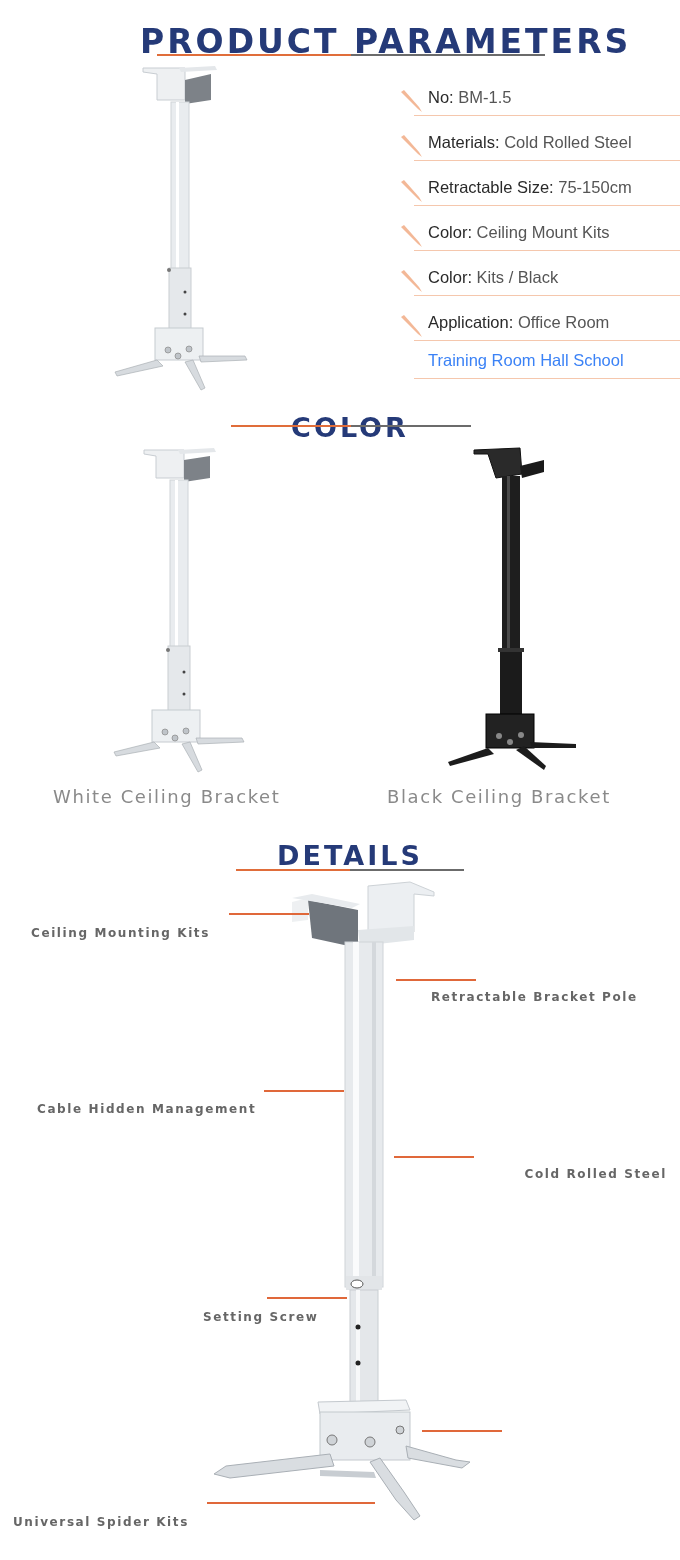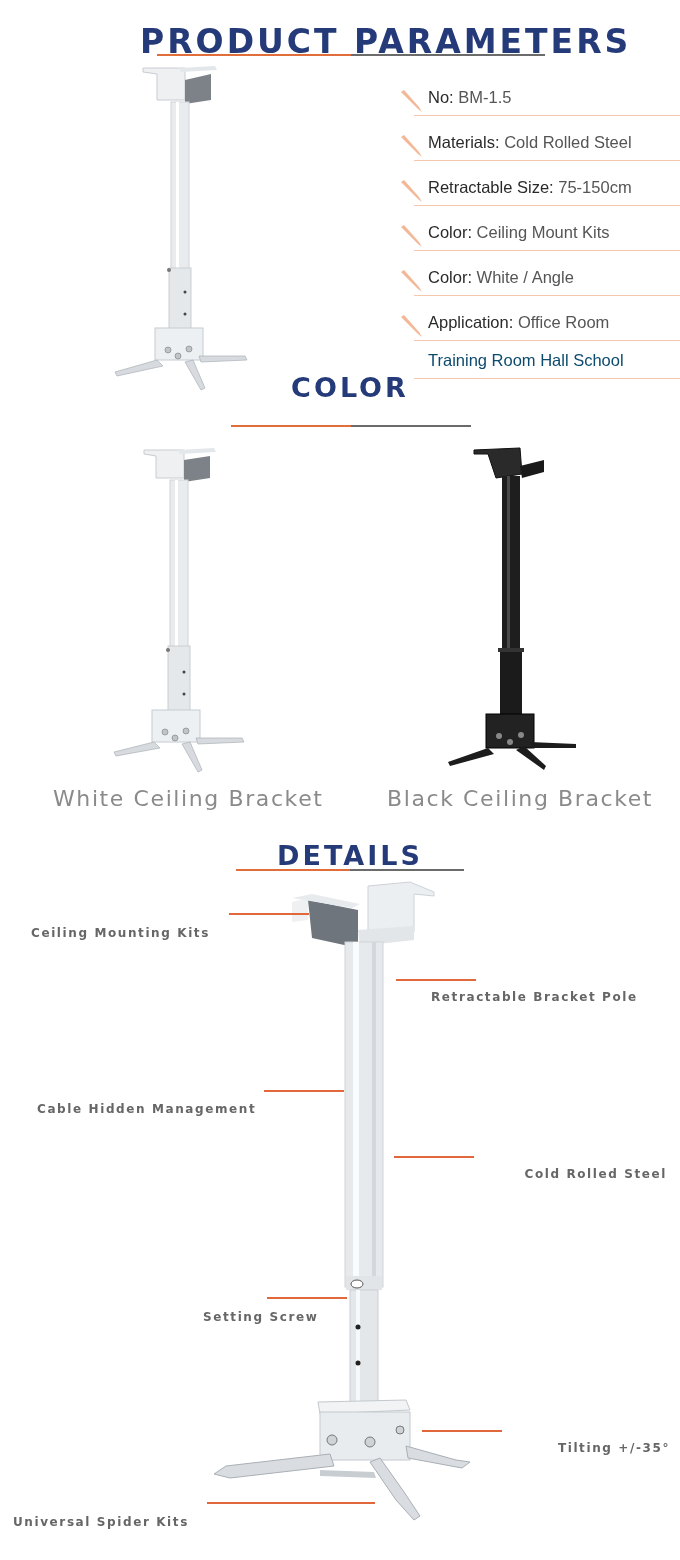--- a/index.html
+++ b/index.html
@@ -10,21 +10,21 @@
     .sec-line .l { position: absolute; left: 0; top: 0; height: 2px; background: #e06d3a; }
     .sec-line .r { position: absolute; top: 0; right: 0; height: 2px; background: #6b6b6b; }
 
     .param { position: absolute; left: 398px; width: 282px; height: 32px; margin-top: 10px; }
     .param .pencil { position: absolute; left: 0; top: 6px; width: 26px; height: 26px; }
     .param .txt { position: absolute; left: 30px; top: 6px; font-size: 16.5px; color: #333; white-space: nowrap; }
     .param .txt .k { color: #2a2a2a; }
     .param .txt .v { color: #555; }
     .param .uline { position: absolute; left: 16px; right: 0; top: 33px; height: 1px; background: #f5c7ad; }
 
-    .caption { position: absolute; font-family: "DejaVu Sans", sans-serif; font-size: 22px; color: #8a8a8a; letter-spacing: 1.6px; white-space: nowrap; }
+    .caption { position: absolute; font-family: "DejaVu Sans", sans-serif; font-size: 18px; color: #8a8a8a; letter-spacing: 1.6px; white-space: nowrap; }
 
     .callout { position: absolute; font-family: "DejaVu Sans", sans-serif; font-weight: bold; font-size: 12px; color: #666; letter-spacing: 1.6px; white-space: nowrap; line-height: 25px; }
     .callout.right { text-align: right; }
     .leader { position: absolute; height: 2px; background: #e0683a; }
   </style>
 </head>
 <body>
 
 <div class="sec-title" style="left:140px; top:22px; width:420px; font-size:33px;">PRODUCT PARAMETERS</div>
 <div class="sec-line" style="left:157px; top:54px; width:388px;">
@@ -81,36 +81,36 @@
   <svg class="pencil" viewBox="0 0 26 26">
       <path d="M3 4 L20 21 L24 24 L21 19 L6 2 Z" fill="#f3b897"></path>
     </svg>
   <div class="txt"><span class="k">Color:</span> <span class="v">Ceiling Mount Kits</span></div>
   <div class="uline"></div>
 </div>
 <div class="param" style="top:252px;">
   <svg class="pencil" viewBox="0 0 26 26">
       <path d="M3 4 L20 21 L24 24 L21 19 L6 2 Z" fill="#f3b897"></path>
     </svg>
-  <div class="txt"><span class="k">Color:</span> <span class="v">White / Angle</span></div>
+  <div class="txt"><span class="k">Color:</span> <span class="v">Kits / Black</span></div>
   <div class="uline"></div>
 </div>
 <div class="param" style="top:297px;">
   <svg class="pencil" viewBox="0 0 26 26">
       <path d="M3 4 L20 21 L24 24 L21 19 L6 2 Z" fill="#f3b897"></path>
     </svg>
   <div class="txt"><span class="k">Application:</span> <span class="v">Office Room</span></div>
   <div class="uline"></div>
 </div>
 <div class="param" style="top:335px;">
-  <div class="txt" style="color:#0c4a6e;">Training Room Hall School</div>
-  <div class="uline"></div>
-</div>
-
-<div class="sec-title" style="left:230px; top:372px; width:240px; font-size:27px;">COLOR</div>
+  <div class="txt" style="color:#3b82f6;">Training Room Hall School</div>
+  <div class="uline"></div>
+</div>
+
+<div class="sec-title" style="left:230px; top:412px; width:240px; font-size:27px;">COLOR</div>
 <div class="sec-line" style="left:231px; top:425px; width:240px;">
   <div class="l" style="width:120px;"></div>
     <div class="r" style="width:120px;"></div>
 </div>
 
 <svg class="abs" style="left:108px; top:444px;" width="150" height="335" viewBox="0 0 150 335">
   <polygon points="36,6 76,6 76,34 48,34 48,12 36,10" fill="#eef0f2" stroke="#c8cdd2" stroke-width="1"></polygon>
   <polygon points="76,16 102,12 102,34 76,38" fill="#7d8288"></polygon>
   <polygon points="70,6 106,4 108,8 72,10" fill="#e4e7ea"></polygon>
   <rect x="62" y="36" width="18" height="170" fill="#e9ecef" stroke="#cfd4d8" stroke-width="1"></rect>
@@ -198,17 +198,16 @@
 <div class="leader" style="left:394px; top:1156px; width:80px;"></div>
 <div class="callout right" style="right:13px; top:1162px;">
   <div>Cold Rolled Steel</div>
 </div>
 
 <div class="leader" style="left:267px; top:1297px; width:80px;"></div>
 <div class="callout" style="left:157px; top:1305px;margin-left:46px;">Setting Screw</div>
 
 <div class="leader" style="left:422px; top:1430px; width:80px;"></div>
 <div class="callout right" style="right:10px; top:1436px;">
-  <div>Tilting +/-35°</div>
 </div>
 
 <div class="leader" style="left:207px; top:1502px; width:168px;"></div>
 <div class="callout" style="left:13px; top:1510px;">Universal Spider Kits</div>
 
 </body></html>

